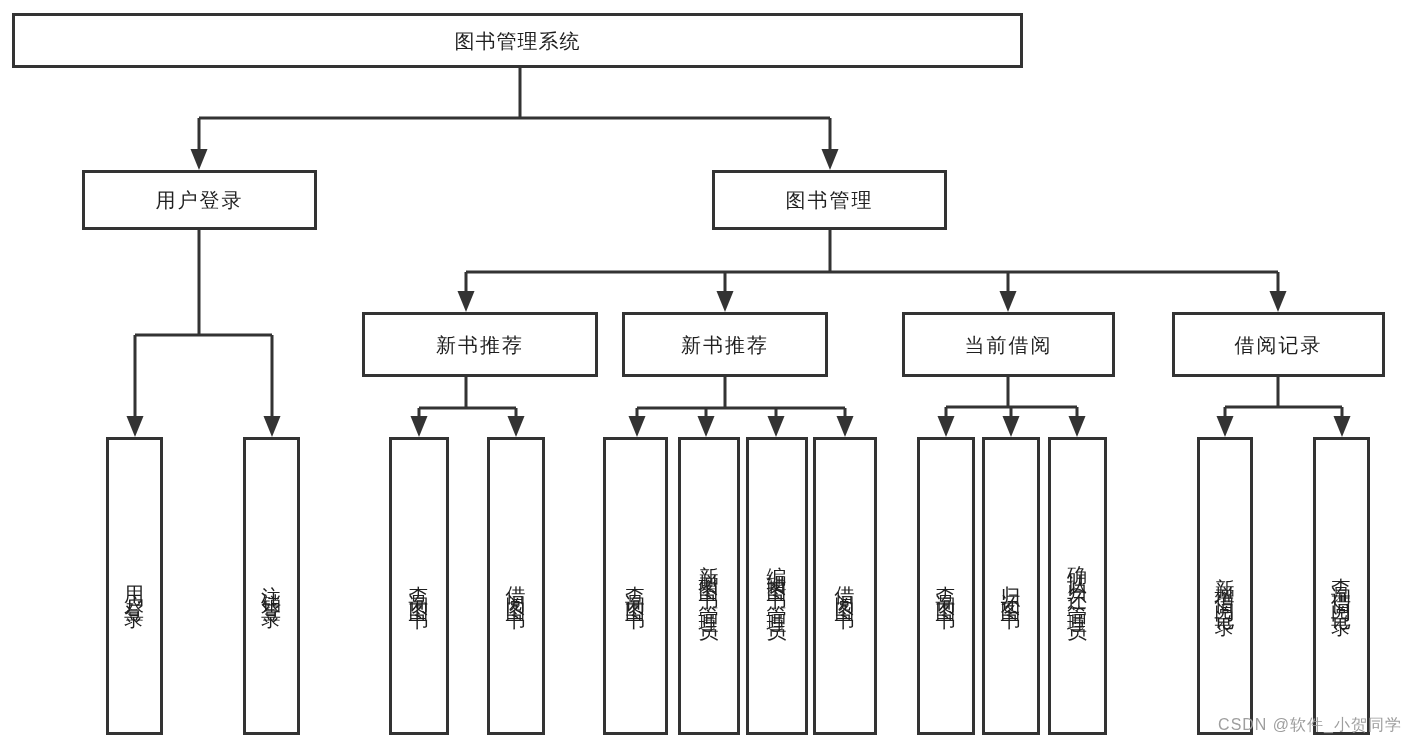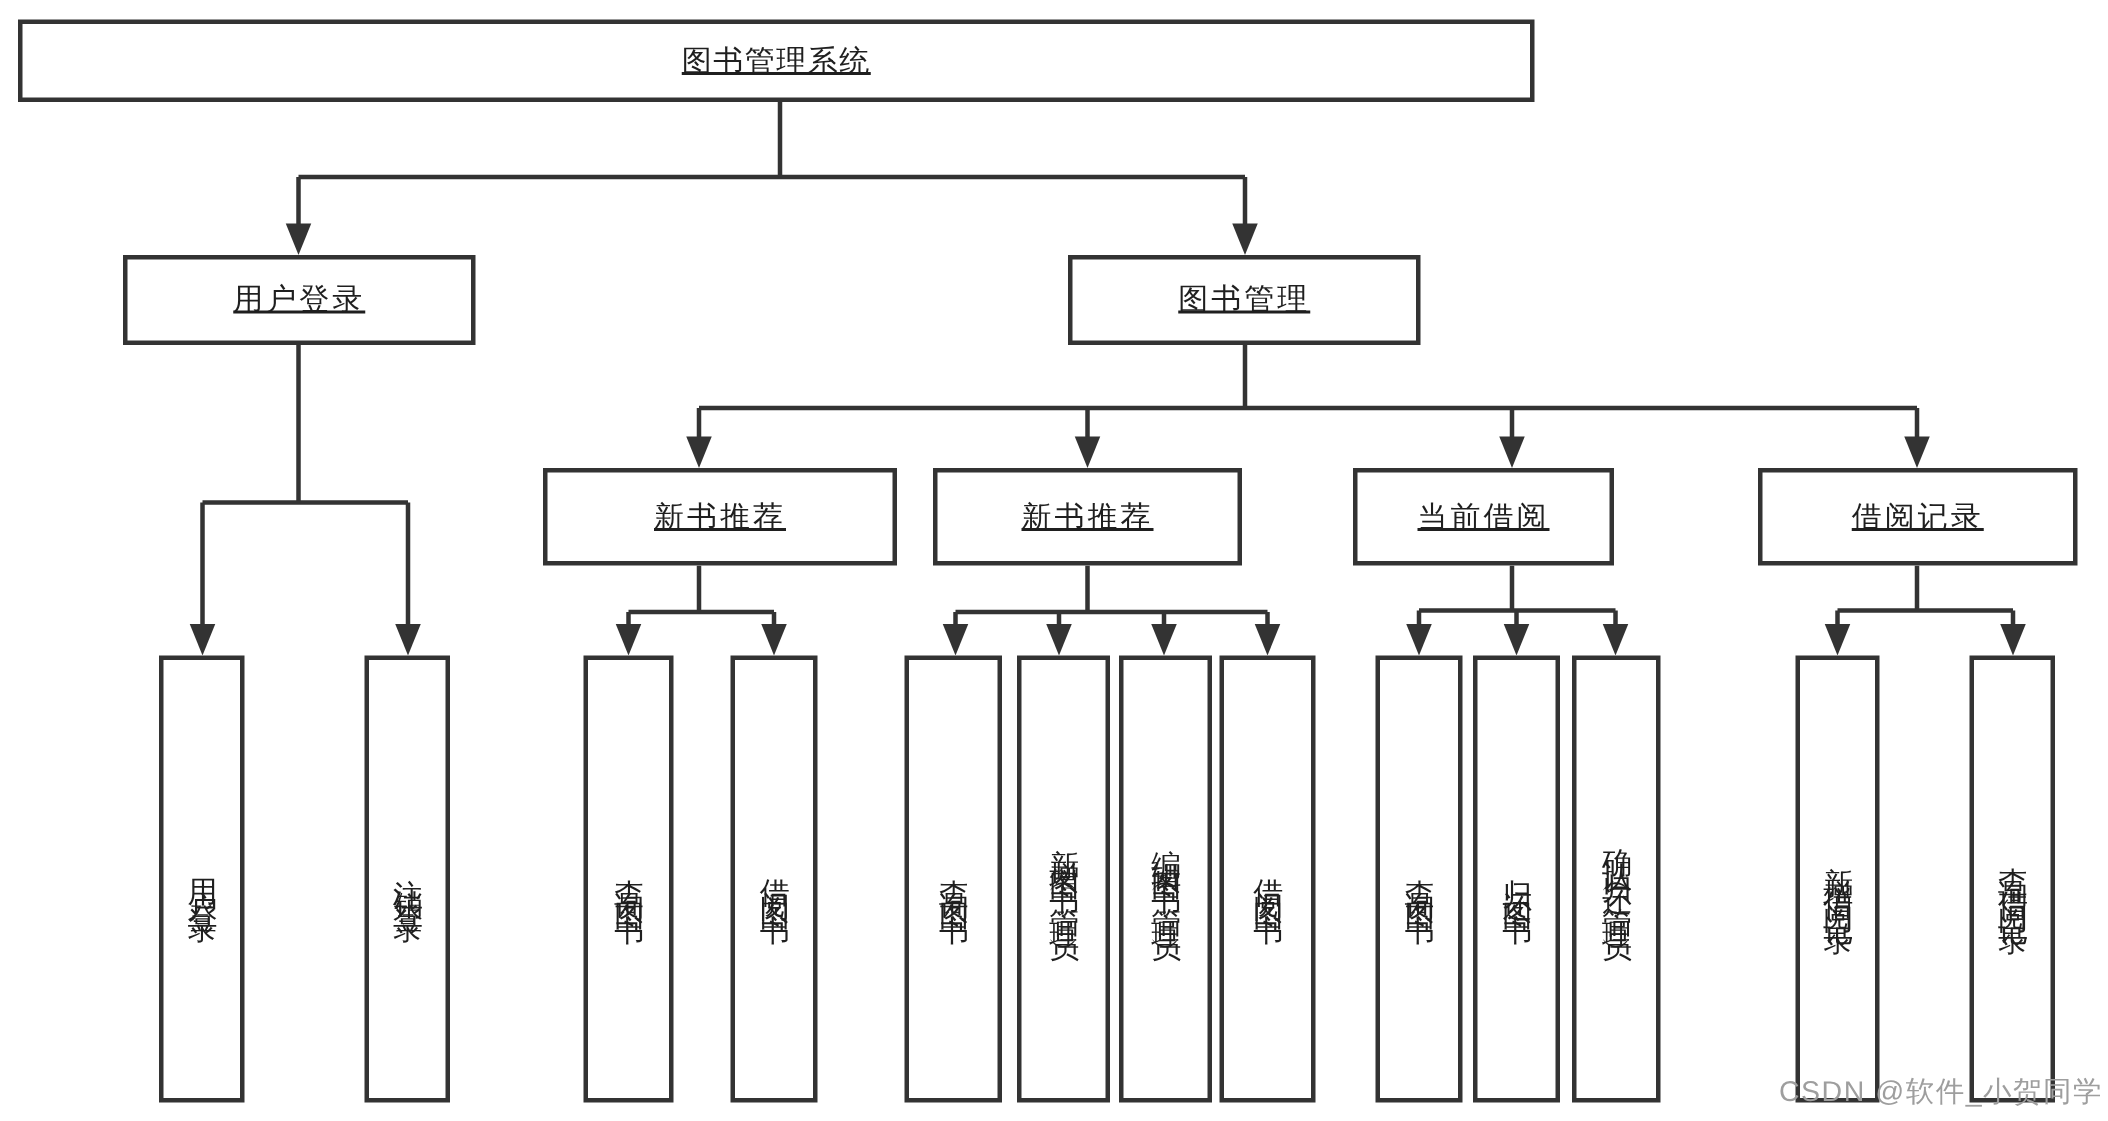--- a/index.html
+++ b/index.html
@@ -40,59 +40,59 @@
     background:var(--background);
     display:flex;
     align-items:center;
     justify-content:center;
     color:var(--text);
     z-index:2;
     font-size:20px;
     letter-spacing:2px;
     line-height:1.1;
   }
-  .node.h{white-space:nowrap;text-decoration:underline;}
+  .node.h{white-space:nowrap;}
   .node.v{
     writing-mode:vertical-rl;
     text-orientation:mixed;
     letter-spacing:8px;
     top:437px;
     height:298px;
   }
   
   .n-root{left:12px;top:13px;width:1011px;height:55px;letter-spacing:1px;}
   
   .n-user-login{left:82px;top:170px;width:235px;height:60px;}
   .n-book-mgmt{left:712px;top:170px;width:235px;height:60px;}
   
   .lvl3{top:312px;height:65px;}
   .n-new-book{left:362px;width:236px;}
   .n-book-borrow{left:622px;width:206px;}
-  .n-current-borrow{left:902px;width:174px;}
+  .n-current-borrow{left:902px;width:213px;}
   .n-borrow-records{left:1172px;width:213px;}
   
   .n-a1{left:106px;width:57px;}
   .n-a2{left:243px;width:57px;}
   .n-b1{left:389px;width:60px;}
   .n-b2{left:487px;width:58px;}
   .n-c1{left:603px;width:65px;}
   .n-c2{left:678px;width:62px;}
   .n-c3{left:746px;width:62px;}
   .n-c4{left:813px;width:64px;}
   .n-d1{left:917px;width:58px;}
   .n-d2{left:982px;width:58px;}
   .n-d3{left:1048px;width:59px;}
   .n-e1{left:1197px;width:56px;}
   .n-e2{left:1313px;width:57px;}
   .watermark{
     position:absolute;
     right:3px;
     top:715px;
     z-index:3;
-    font-size:19px;
+    font-size:16px;
     color:var(--watermark);
     letter-spacing:1px;
     white-space:nowrap;
   }
 </style>
 </head>
 <body>
 
 <div class="canvas">
 

